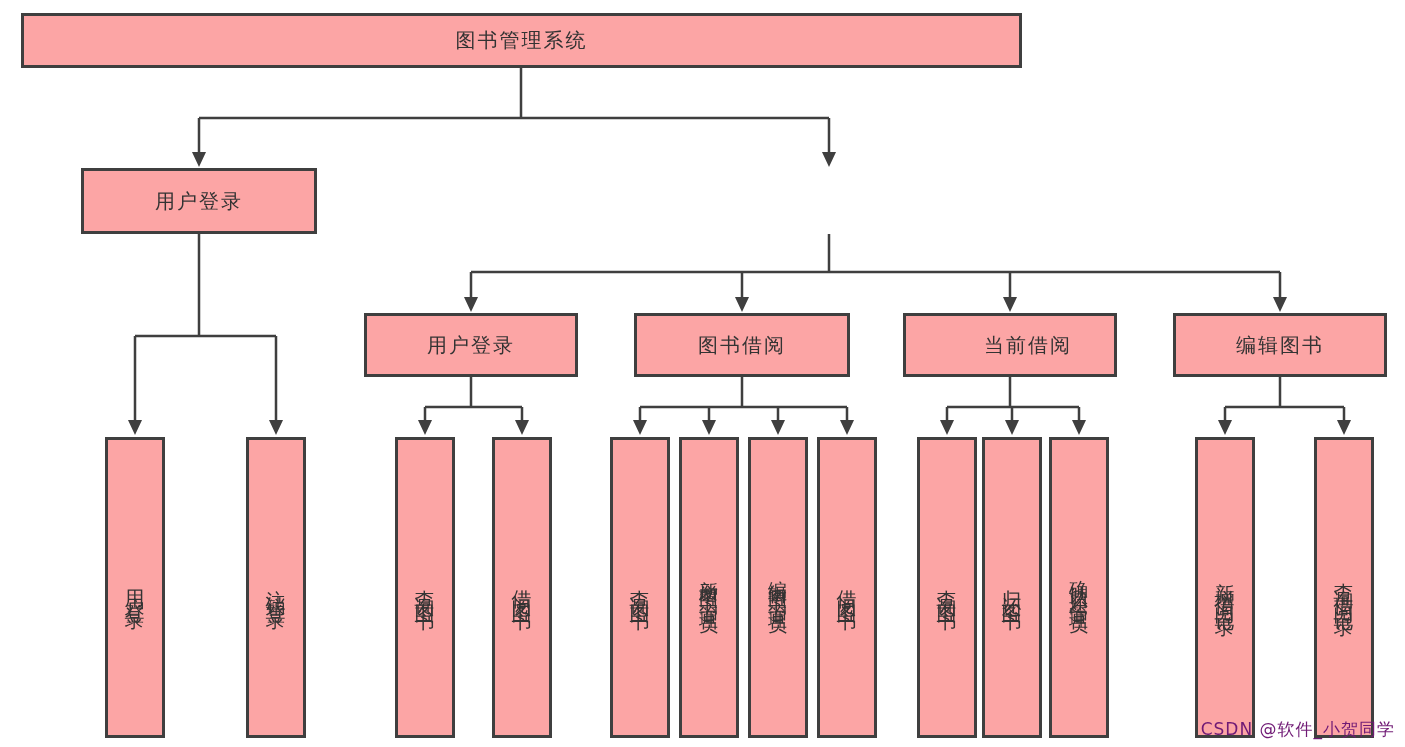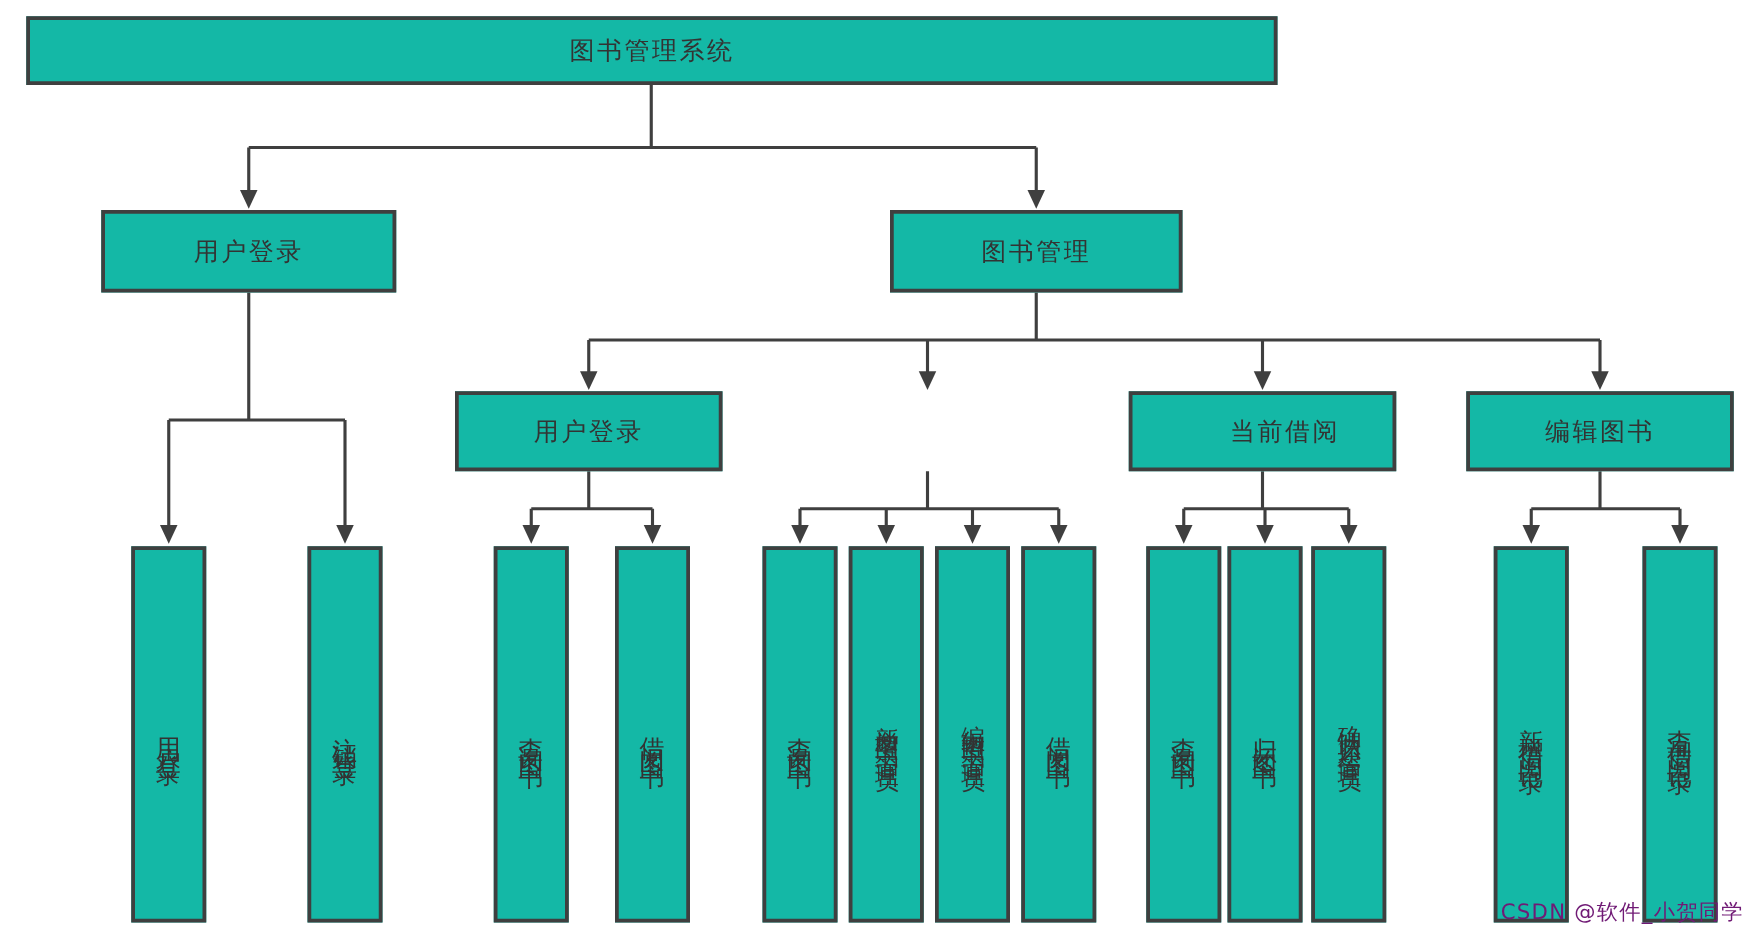--- a/index.html
+++ b/index.html
@@ -18,21 +18,21 @@
   #connectors {
     position: absolute;
     left: 0; top: 0;
     width: 1405px; height: 747px;
     pointer-events: none;
   }
   .box {
     position: absolute;
     box-sizing: border-box;
     border: 3px solid #3f3f3f;
-    background: #14b8a6;
+    background: #fca5a5;
     display: flex;
     align-items: center;
     justify-content: center;
     color: #333333;
   }
   .hlabel {
     font-size: 20px;
     letter-spacing: 2px;
     white-space: nowrap;
   }
@@ -129,27 +129,27 @@
     </g>
   </svg>
 
   <div class="box root-box">
     <span class="hlabel">图书管理系统</span>
   </div>
 
   <div class="box l2-0">
     <span class="hlabel">用户登录</span>
   </div>
-  <div class="box l2-1">
-    <span class="hlabel">图书管理</span>
-  </div>
 
   <div class="box l3-0">
     <span class="hlabel">用户登录</span>
   </div>
+  <div class="box l3-1">
+    <span class="hlabel">图书借阅</span>
+  </div>
   <div class="box l3-2">
     <span class="hlabel">当前借阅</span>
   </div>
   <div class="box l3-3">
     <span class="hlabel">编辑图书</span>
   </div>
 
   <div class="box leaf leaf-login-0">
     <span class="vtext">用户登录</span>
   </div>

